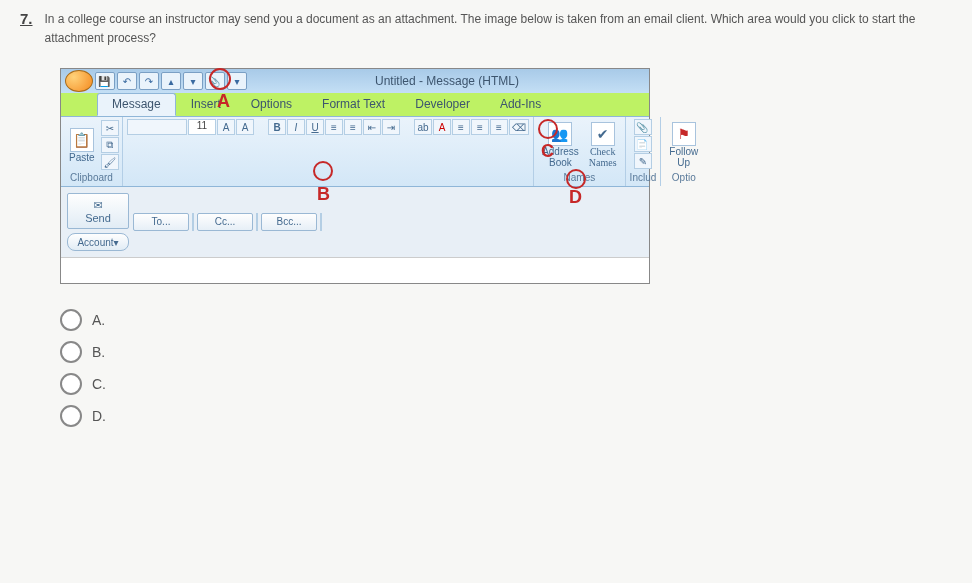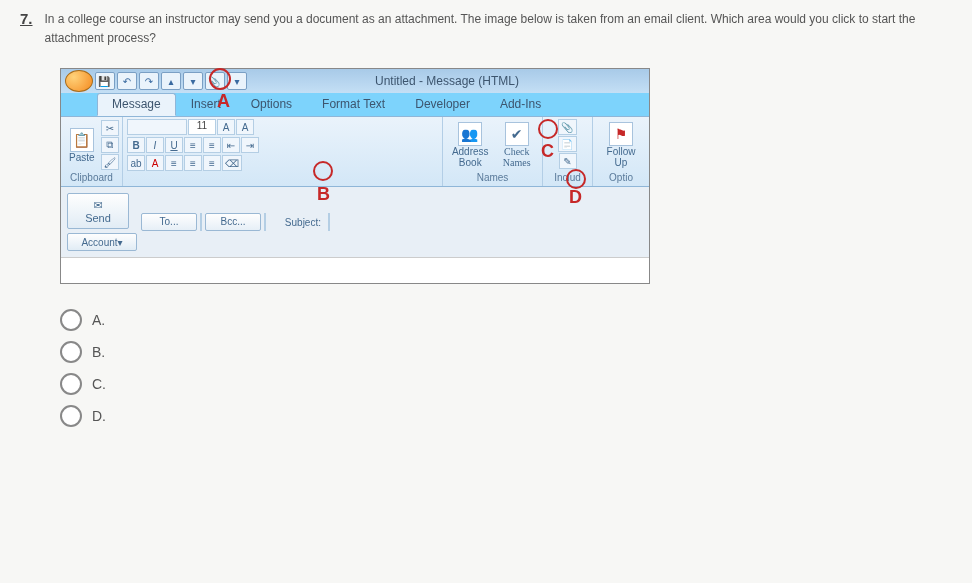--- a/index.html
+++ b/index.html
@@ -53,21 +53,21 @@
     .title-text {
       flex: 1;
       text-align: center;
       font-size: 12px;
       color: #3d556e;
       font-weight: 500;
     }
     
     .tabs {
       display: flex;
-      background: #7dd3fc;
+      background: #bef264;
       height: 24px;
       border-bottom: 1px solid #8fb6d8;
       padding-left: 36px;
     }
     .tab {
       padding: 3px 14px;
       font-size: 12px;
       color: #3d556e;
       border: 1px solid transparent;
       white-space: nowrap;
@@ -157,24 +157,24 @@
       border: 1px solid #9ab8d4;
       border-radius: 2px;
       display: flex;
       flex-direction: column;
       align-items: center;
       justify-content: center;
       font-size: 11px;
       color: #446a8f;
     }
     .account-btn {
-      width: 70px; height: 18px;
+      width: 62px; height: 18px;
       background: linear-gradient(#fefefe, #e1ecf5);
       border: 1px solid #9ab8d4;
-      border-radius: 2px;
+      border-radius: 8px;
       font-size: 10px;
       color: #446a8f;
       display: flex;
       align-items: center;
       justify-content: center;
     }
     .compose-right { flex: 1; display: flex; flex-direction: row; gap: 3px; }
     .field-row { display: flex; gap: 3px; align-items: center; }
     .field-btn {
       width: 56px; height: 18px;
@@ -274,21 +274,21 @@
         <div class="small-grid">
           <div class="small-btn">✂</div>
           <div class="small-btn">⧉</div>
           <div class="small-btn">🖌</div>
         </div>
       </div>
       <div class="group-label">Clipboard</div>
     </div>
 
     <div class="group" style="flex:1;">
-      <div class="group-content" style="flex-direction:column; align-items:flex-start; gap:2px;">
+      <div class="group-content" style="flex-direction:row; align-items:flex-start; gap:14px;">
         <div class="small-row">
           <div class="small-btn" style="width:60px;"></div>
           <div class="font-size-box">11</div>
           <div class="small-btn">A</div>
           <div class="small-btn">A</div>
         </div>
         <div class="small-row">
           <div class="small-btn">
               <b>B</b>
             </div>
@@ -360,25 +360,25 @@
         <span>Account</span>
         <span> ▾</span>
       </div>
     </div>
     <div class="compose-right">
       <div class="field-row">
         <div class="field-btn">To...</div>
         <div class="field-input"></div>
       </div>
       <div class="field-row">
+        <div class="field-btn">Cc...</div>
+        <div class="field-input"></div>
+      </div>
+      <div class="field-row">
         <div class="field-btn">Bcc...</div>
-        <div class="field-input"></div>
-      </div>
-      <div class="field-row">
-        <div class="field-label">Subject:</div>
         <div class="field-input"></div>
       </div>
     </div>
   </div>
   <div class="body-area"></div>
 
   <div class="circle" style="left:148px; top:-1px; width:22px; height:22px;"></div>
   <div class="letter-mark" style="left:156px; top:22px;">A</div>
 
   <div class="circle" style="left:252px; top:92px; width:20px; height:20px;"></div>

